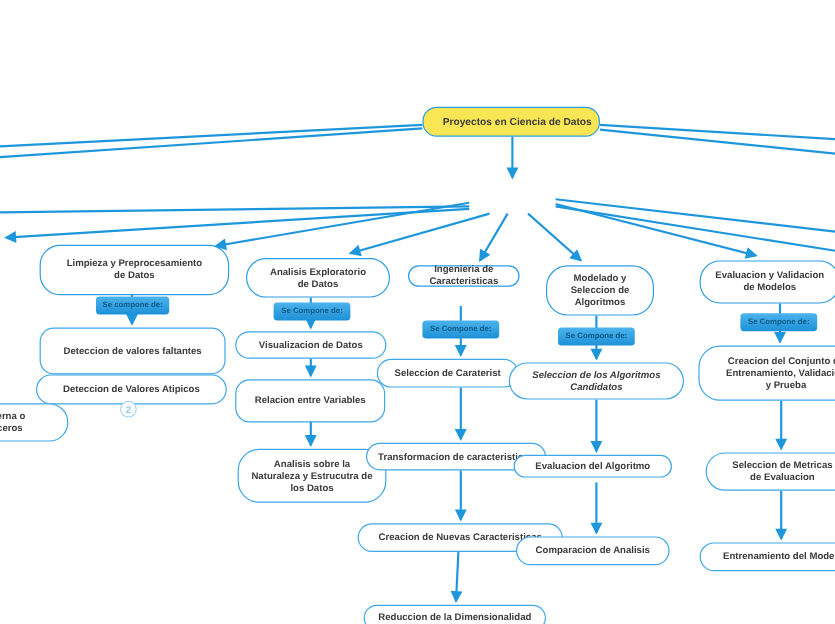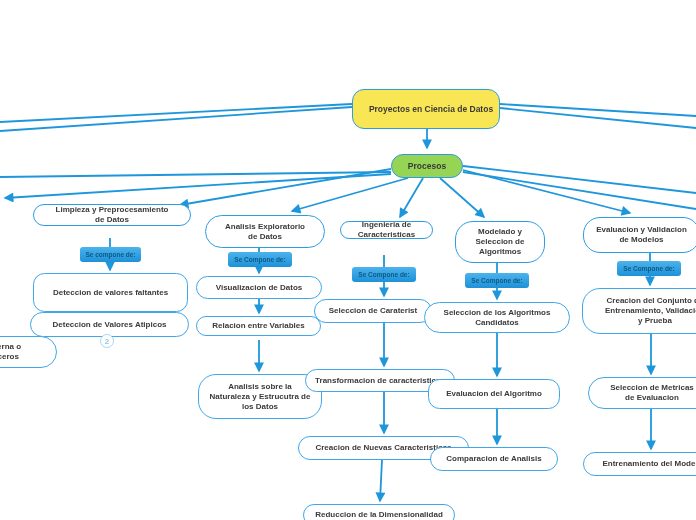--- a/index.html
+++ b/index.html
@@ -71,28 +71,25 @@
       <line x1="382" y1="460" x2="380" y2="501" marker-end="url(#arrow)"></line>
       <line x1="497" y1="263" x2="497" y2="299" marker-end="url(#arrow)"></line>
       <line x1="497" y1="333" x2="497" y2="376" marker-end="url(#arrow)"></line>
       <line x1="497" y1="402" x2="497" y2="444" marker-end="url(#arrow)"></line>
       <line x1="650" y1="253" x2="650" y2="285" marker-end="url(#arrow)"></line>
       <line x1="651" y1="334" x2="651" y2="374" marker-end="url(#arrow)"></line>
       <line x1="651" y1="409" x2="651" y2="449" marker-end="url(#arrow)"></line>
     </g>
   </svg>
 
-  <div class="node topic-root" style="left:352px;top:89px;width:148px;height:40px;border-radius:12px;padding-left:10px;">
+  <div class="node topic-root" style="left:352px;top:89px;width:148px;height:25px;border-radius:12px;padding-left:10px;">
     <span>Proyectos en Ciencia de Datos</span>
   </div>
-  <div class="node topic-process" style="left:391px;top:154px;width:72px;height:24px;border-radius:12px;">
-    <span>Procesos</span>
-  </div>
 
-  <div class="node main" style="left:33px;top:204px;width:158px;height:22px;border-radius:17px;">
+  <div class="node main" style="left:33px;top:204px;width:158px;height:42px;border-radius:17px;">
     <span>Limpieza y  Preprocesamiento
 de Datos</span>
   </div>
   <div class="tag" style="left:80px;top:247px;width:61px;height:15px;">
     <span>Se compone de:</span>
   </div>
   <div class="node" style="left:33px;top:273px;width:155px;height:39px;border-radius:11.5px;">
     <span>Deteccion de valores faltantes</span>
   </div>
   <div class="node" style="left:30px;top:312px;width:159px;height:25px;border-radius:12.5px;">
@@ -109,21 +106,21 @@
   <div class="node main" style="left:205px;top:215px;width:120px;height:33px;border-radius:16.5px;align-items:center;">
     <span>Analisis Exploratorio
 de Datos</span>
   </div>
   <div class="tag" style="left:228px;top:252px;width:64px;height:15px;">
     <span>Se Compone de:</span>
   </div>
   <div class="node" style="left:196px;top:276px;width:126px;height:23px;border-radius:11.5px;">
     <span>Visualizacion de Datos</span>
   </div>
-  <div class="node" style="left:196px;top:316px;width:125px;height:20px;border-radius:12px;">
+  <div class="node" style="left:196px;top:316px;width:125px;height:36px;border-radius:12px;">
     <span>Relacion entre Variables</span>
   </div>
   <div class="node" style="left:198px;top:374px;width:124px;height:45px;border-radius:18px;align-items:center;">
     <span>Analisis sobre la
 Naturaleza y Estrucutra de
 los Datos</span>
   </div>
 
   <div class="node main" style="left:340px;top:221px;width:93px;height:18px;border-radius:17px;">
     <span>Ingenieria de
@@ -146,25 +143,25 @@
   </div>
 
   <div class="node main" style="left:455px;top:221px;width:90px;height:42px;border-radius:18px;">
     <span>Modelado y
 Seleccion de
 Algoritmos</span>
   </div>
   <div class="tag" style="left:465px;top:273px;width:64px;height:15px;">
     <span>Se Compone de:</span>
   </div>
-  <div class="node" style="left:424px;top:302px;width:146px;height:31px;border-radius:15.5px;">
+  <div class="node" style="left:424px;top:302px;width:146px;height:31px;border-radius:15.5px;font-style:italic;">
     <span>Seleccion de los Algoritmos
 Candidatos</span>
   </div>
-  <div class="node" style="left:428px;top:379px;width:132px;height:30px;border-radius:11.5px;">
+  <div class="node" style="left:428px;top:379px;width:132px;height:19px;border-radius:11.5px;">
     <span>Evaluacion del Algoritmo</span>
   </div>
   <div class="node" style="left:430px;top:447px;width:128px;height:24px;border-radius:12px;">
     <span>Comparacion de Analisis</span>
   </div>
 
   <div class="node main" style="left:583px;top:217px;width:117px;height:36px;border-radius:17px;">
     <span>Evaluacion y Validacion
 de Modelos</span>
   </div>

